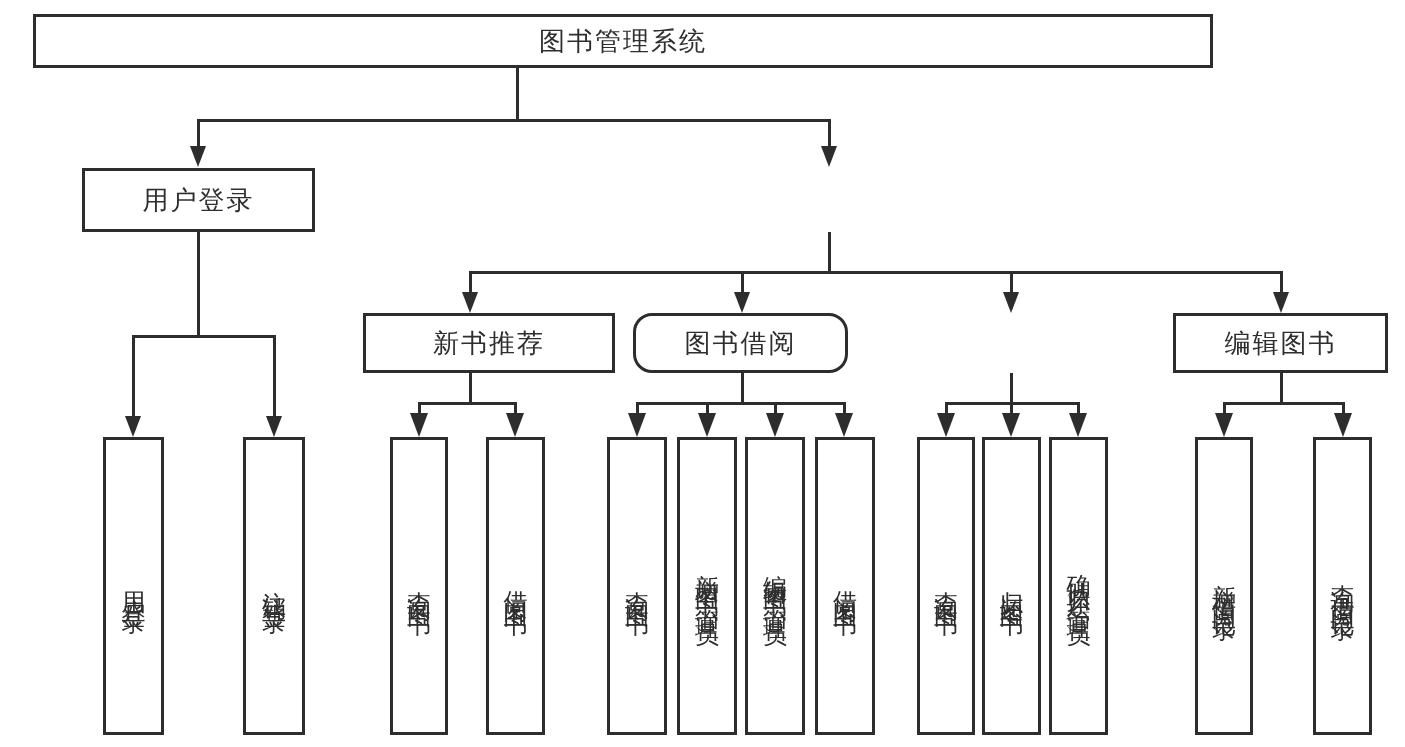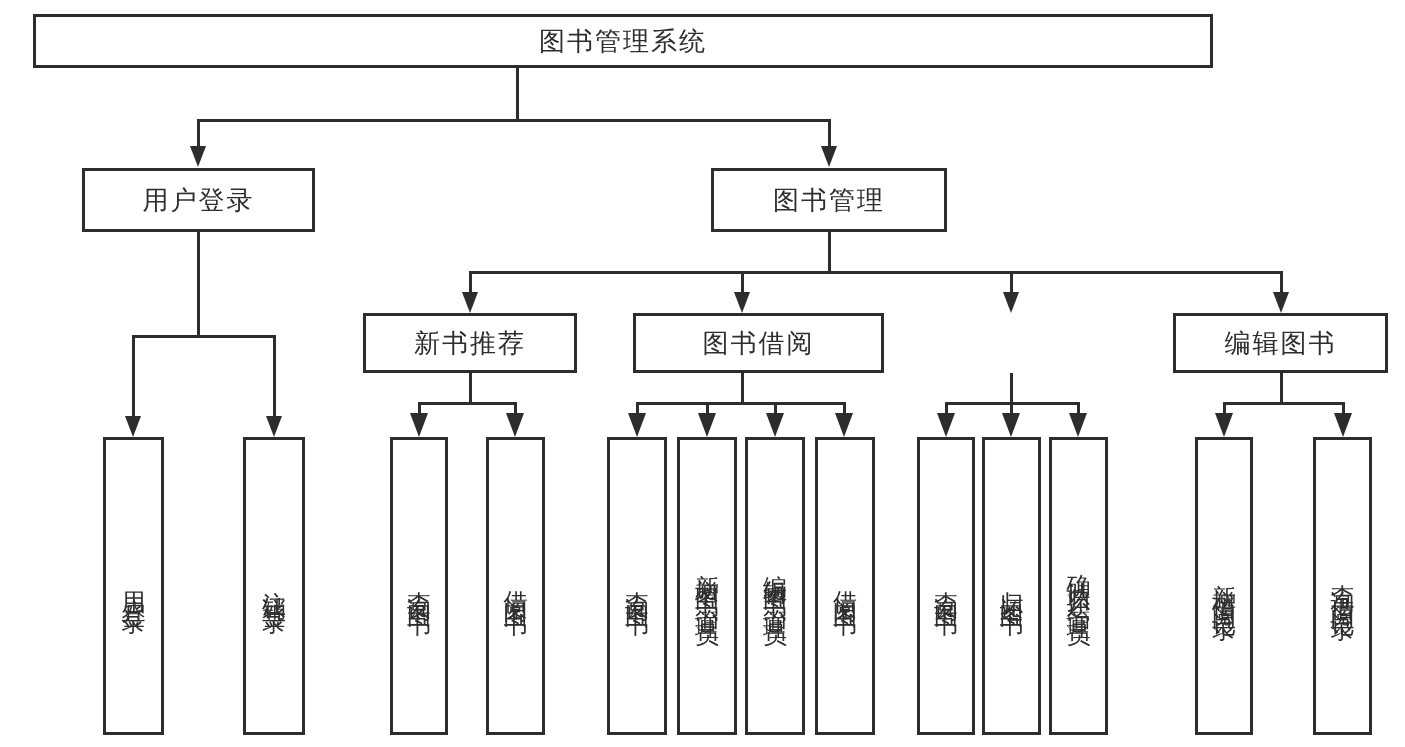--- a/index.html
+++ b/index.html
@@ -70,46 +70,43 @@
   <div class="line" style="left:516px; top:68px; width:3px; height:52px;"></div>
   <div class="line" style="left:198px; top:119px; width:633px; height:3px;"></div>
   <div class="line" style="left:197px; top:119px; width:3px; height:28px;"></div>
   <div class="arrow" style="left:190px; top:146px;"></div>
   <div class="line" style="left:828px; top:119px; width:3px; height:28px;"></div>
   <div class="arrow" style="left:821px; top:146px;"></div>
 
   <div class="box h" style="left:82px; top:168px; width:233px; height:64px;">
     <span>用户登录</span>
   </div>
-  <div class="box h" style="left:711px; top:168px; width:236px; height:64px;">
-    <span>图书管理</span>
-  </div>
 
   <div class="line" style="left:197px; top:232px; width:3px; height:106px;"></div>
   <div class="line" style="left:132px; top:335px; width:144px; height:3px;"></div>
   <div class="line" style="left:132px; top:335px; width:3px; height:82px;"></div>
   <div class="arrow" style="left:125px; top:416px;"></div>
   <div class="line" style="left:273px; top:335px; width:3px; height:82px;"></div>
   <div class="arrow" style="left:266px; top:416px;"></div>
 
   <div class="line" style="left:828px; top:232px; width:3px; height:42px;"></div>
   <div class="line" style="left:469px; top:271px; width:814px; height:3px;"></div>
   <div class="line" style="left:469px; top:271px; width:3px; height:22px;"></div>
   <div class="arrow" style="left:462px; top:292px;"></div>
   <div class="line" style="left:741px; top:271px; width:3px; height:22px;"></div>
   <div class="arrow" style="left:734px; top:292px;"></div>
   <div class="line" style="left:1010px; top:271px; width:3px; height:22px;"></div>
   <div class="arrow" style="left:1003px; top:292px;"></div>
   <div class="line" style="left:1280px; top:271px; width:3px; height:22px;"></div>
   <div class="arrow" style="left:1273px; top:292px;"></div>
 
-  <div class="box h" style="left:363px; top:313px; width:214px; height:60px;">
+  <div class="box h" style="left:363px; top:313px; width:252px; height:60px;">
     <span>新书推荐</span>
   </div>
-  <div class="box h" style="left:633px; top:313px; width:251px; height:60px;">
+  <div class="box h" style="left:633px; top:313px; width:215px; height:60px;border-radius:19px;">
     <span>图书借阅</span>
   </div>
   <div class="box h" style="left:1173px; top:313px; width:215px; height:60px;">
     <span>编辑图书</span>
   </div>
 
   <div class="line" style="left:469px; top:373px; width:3px; height:32px;"></div>
   <div class="line" style="left:418px; top:402px; width:99px; height:3px;"></div>
   <div class="line" style="left:418px; top:402px; width:3px; height:13px;"></div>
   <div class="arrow big" style="left:410px; top:413px;"></div>

